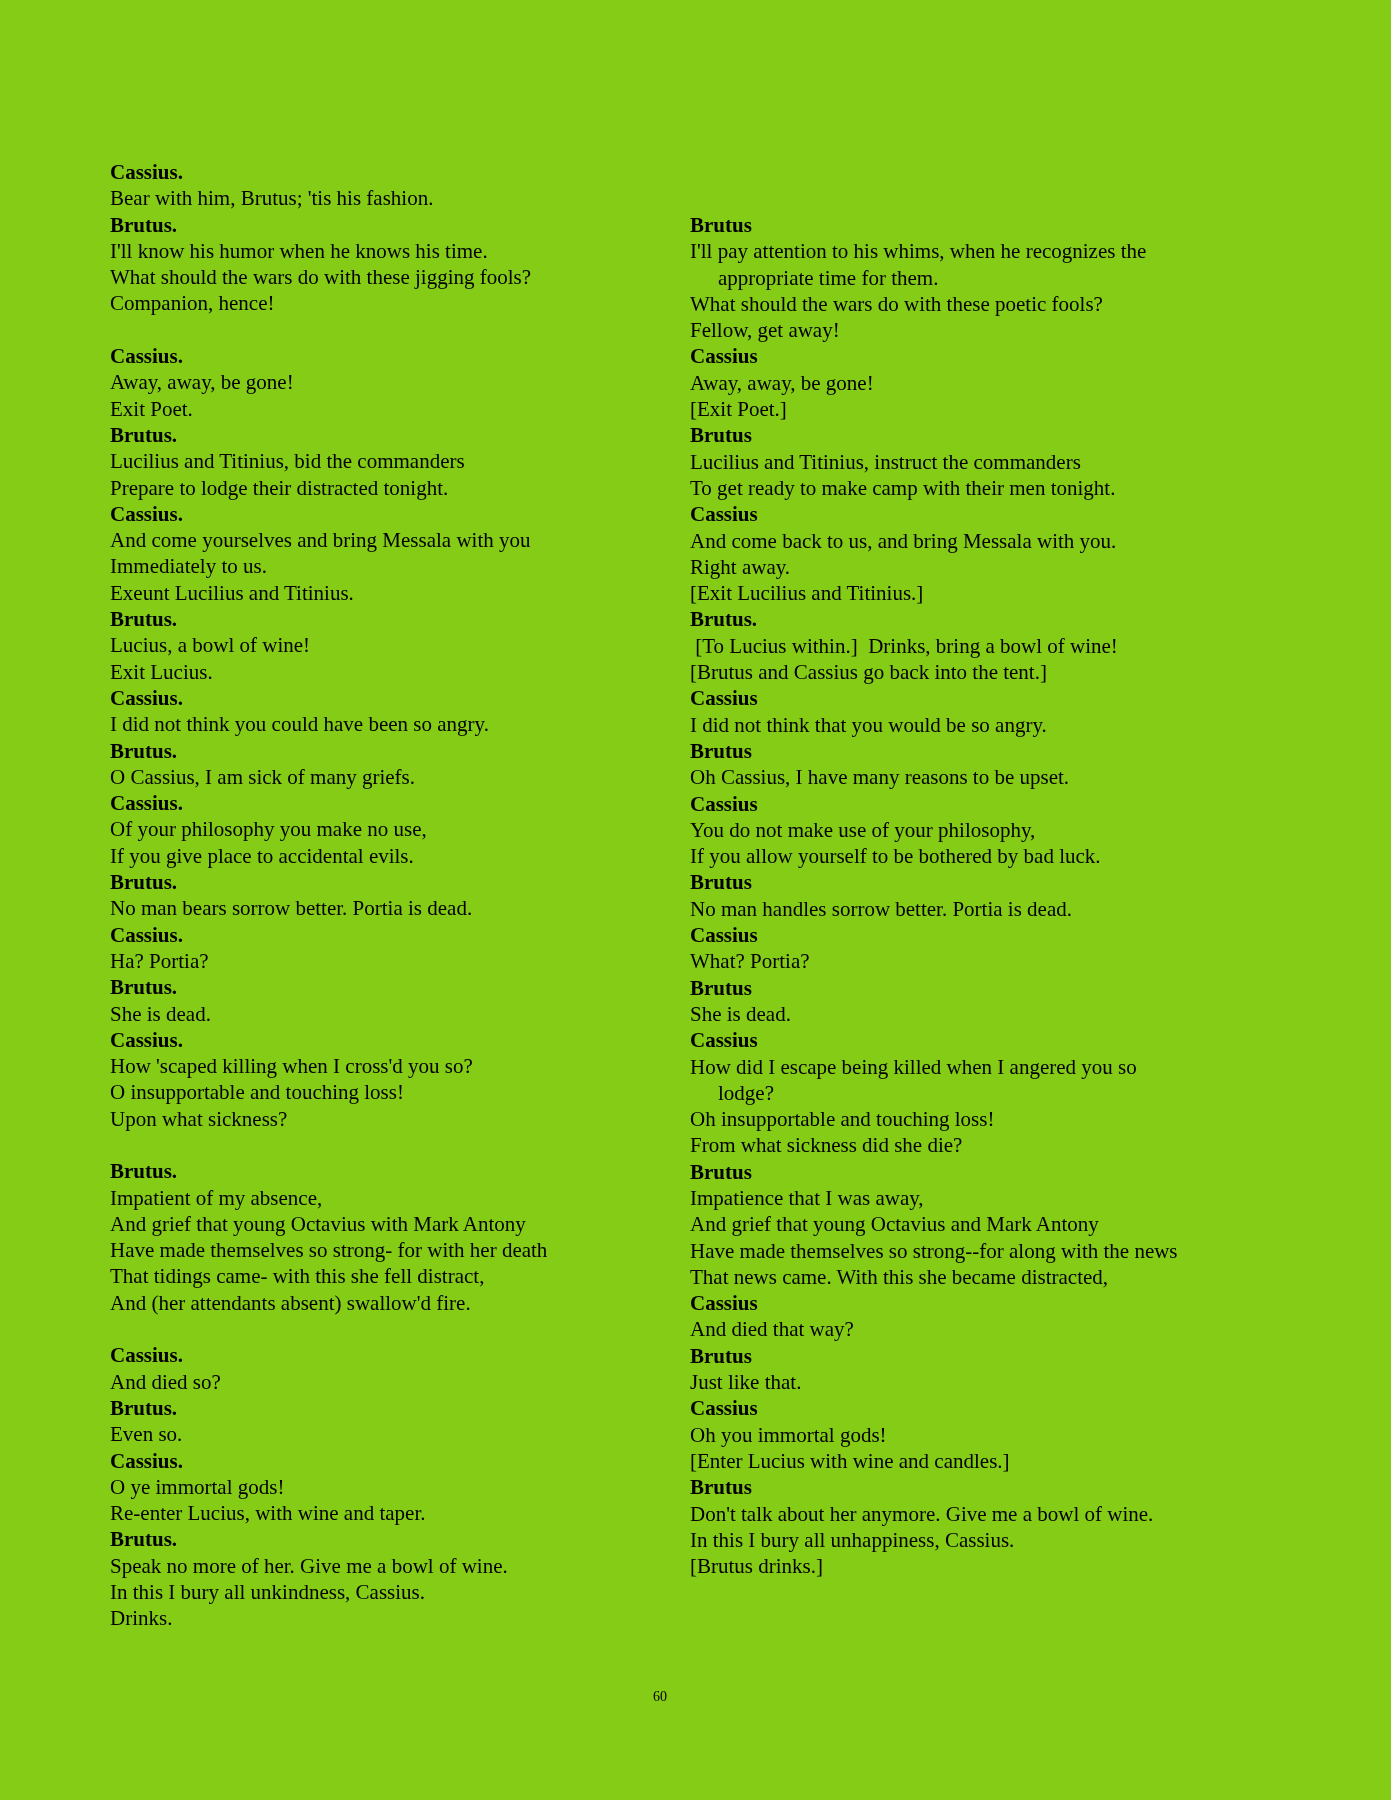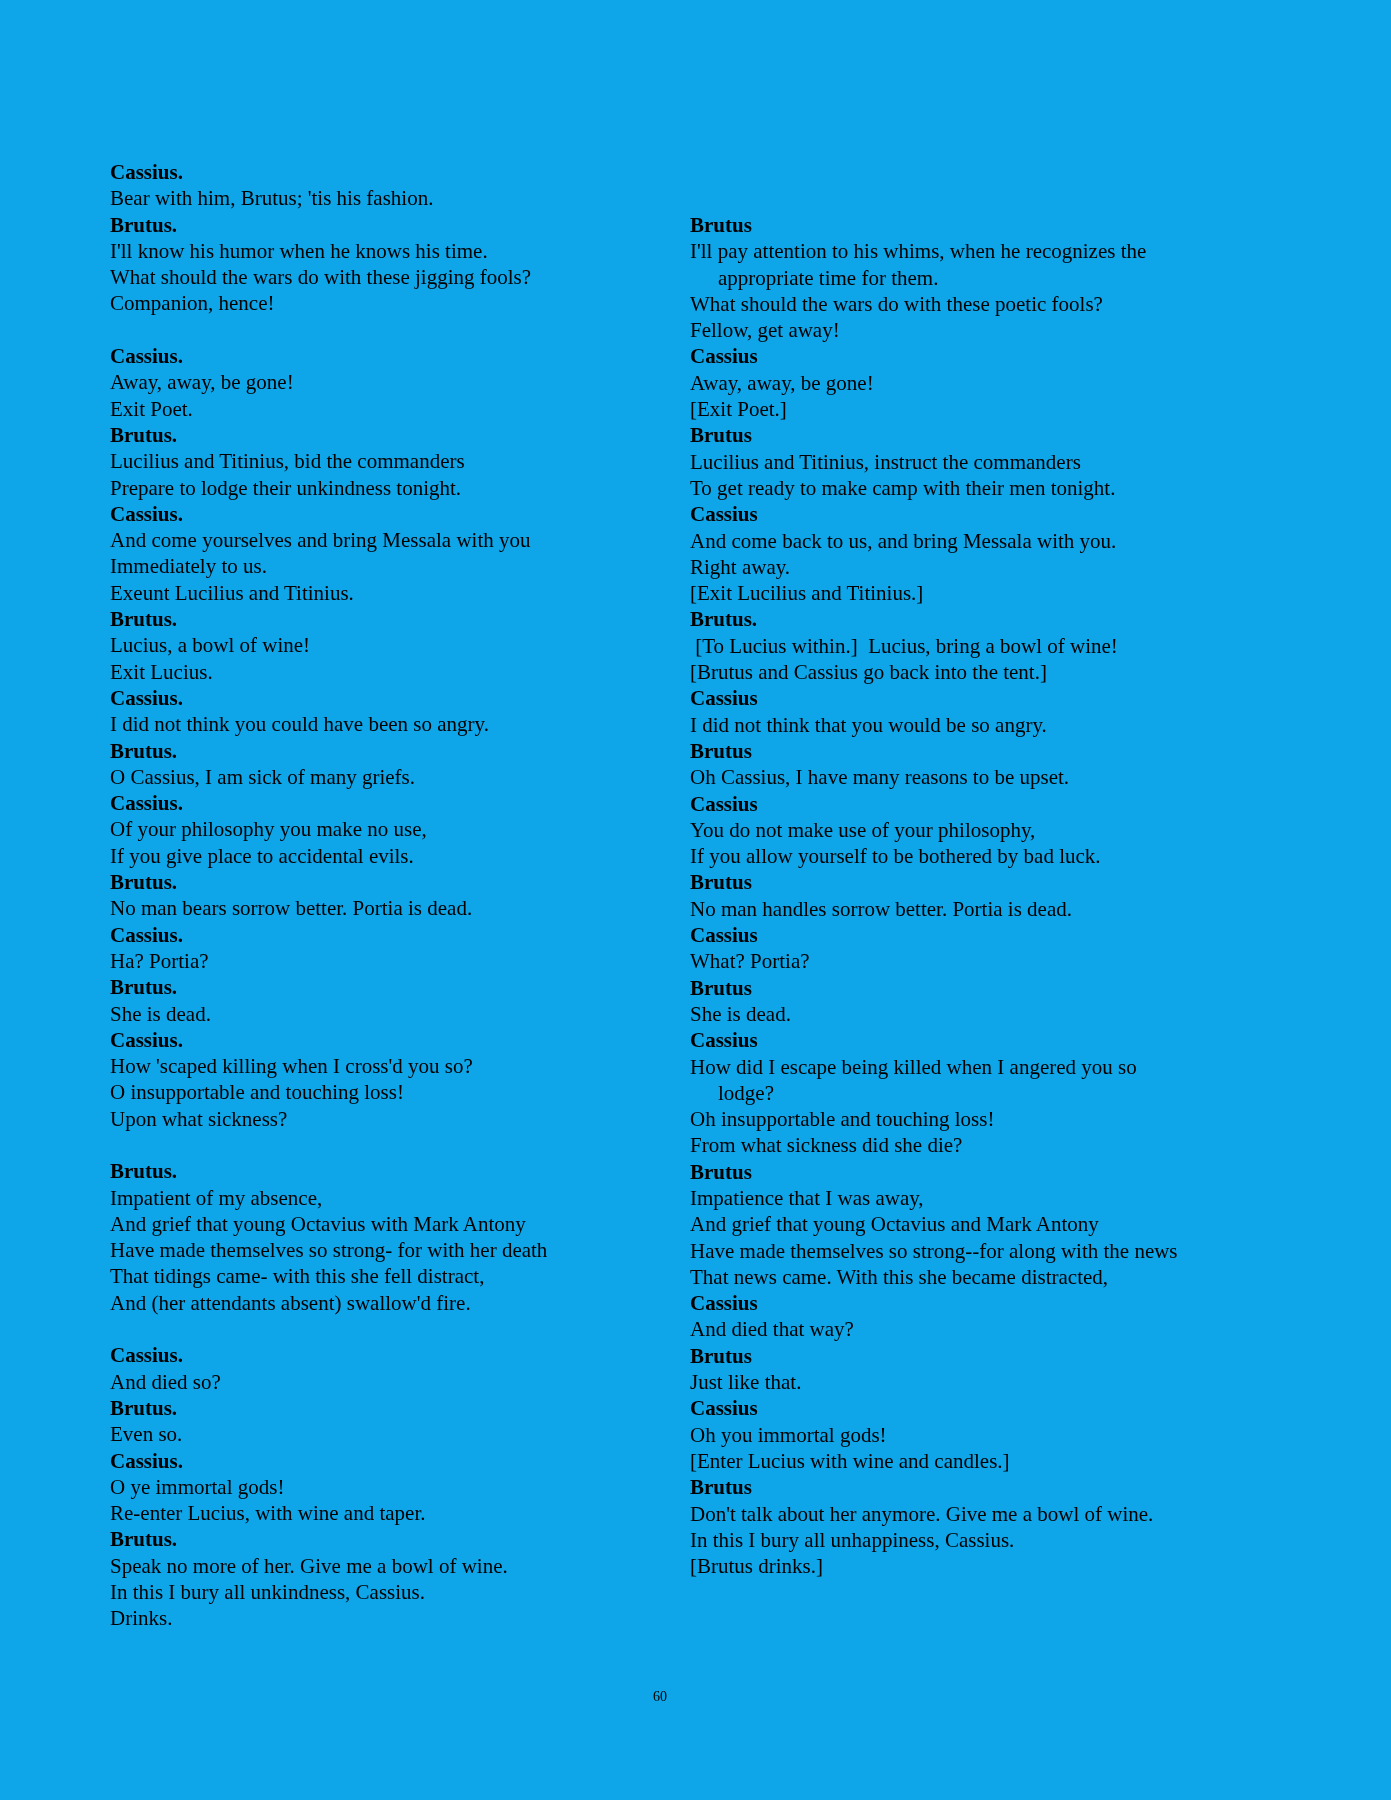--- a/index.html
+++ b/index.html
@@ -4,21 +4,21 @@
 <style>
   html, body {
     margin: 0;
     padding: 0;
     background: #ffffff;
   }
   .page {
     position: relative;
     width: 1391px;
     height: 1800px;
-    background: #0ea5e9;
+    background: #84cc16;
     overflow: hidden;
     font-family: "Liberation Serif", serif;
     color: #000000;
   }
   .col {
     position: absolute;
     font-size: 21px;
     line-height: 26.3px;
   }
   .col-left  { left: 110px; top: 159px; width: 545px; }
@@ -50,21 +50,21 @@
       <div class="line speaker">Brutus.</div>
       <div class="line">I'll know his humor when he knows his time.</div>
       <div class="line">What should the wars do with these jigging fools?</div>
       <div class="line">Companion, hence!</div>
       <div class="line"> </div>
       <div class="line speaker">Cassius.</div>
       <div class="line">Away, away, be gone!</div>
       <div class="line stage">Exit Poet.</div>
       <div class="line speaker">Brutus.</div>
       <div class="line">Lucilius and Titinius, bid the commanders</div>
-      <div class="line">Prepare to lodge their unkindness tonight.</div>
+      <div class="line">Prepare to lodge their distracted tonight.</div>
       <div class="line speaker">Cassius.</div>
       <div class="line">And come yourselves and bring Messala with you</div>
       <div class="line">Immediately to us.</div>
       <div class="line stage">Exeunt Lucilius and Titinius.</div>
       <div class="line speaker">Brutus.</div>
       <div class="line">Lucius, a bowl of wine!</div>
       <div class="line stage">Exit Lucius.</div>
       <div class="line speaker">Cassius.</div>
       <div class="line">I did not think you could have been so angry.</div>
       <div class="line speaker">Brutus.</div>
@@ -112,21 +112,21 @@
       <div class="line">Away, away, be gone!</div>
       <div class="line stage">[Exit Poet.]</div>
       <div class="line speaker">Brutus</div>
       <div class="line">Lucilius and Titinius, instruct the commanders</div>
       <div class="line">To get ready to make camp with their men tonight.</div>
       <div class="line speaker">Cassius</div>
       <div class="line">And come back to us, and bring Messala with you.</div>
       <div class="line">Right away.</div>
       <div class="line stage">[Exit Lucilius and Titinius.]</div>
       <div class="line speaker">Brutus.</div>
-      <div class="line"><span class="stage"> [To Lucius within.]</span><span>  Lucius, bring a bowl of wine!</span></div>
+      <div class="line"><span class="stage"> [To Lucius within.]</span><span>  Drinks, bring a bowl of wine!</span></div>
       <div class="line stage">[Brutus and Cassius go back into the tent.]</div>
       <div class="line speaker">Cassius</div>
       <div class="line">I did not think that you would be so angry.</div>
       <div class="line speaker">Brutus</div>
       <div class="line">Oh Cassius, I have many reasons to be upset.</div>
       <div class="line speaker">Cassius</div>
       <div class="line">You do not make use of your philosophy,</div>
       <div class="line">If you allow yourself to be bothered by bad luck.</div>
       <div class="line speaker">Brutus</div>
       <div class="line">No man handles sorrow better. Portia is dead.</div>

